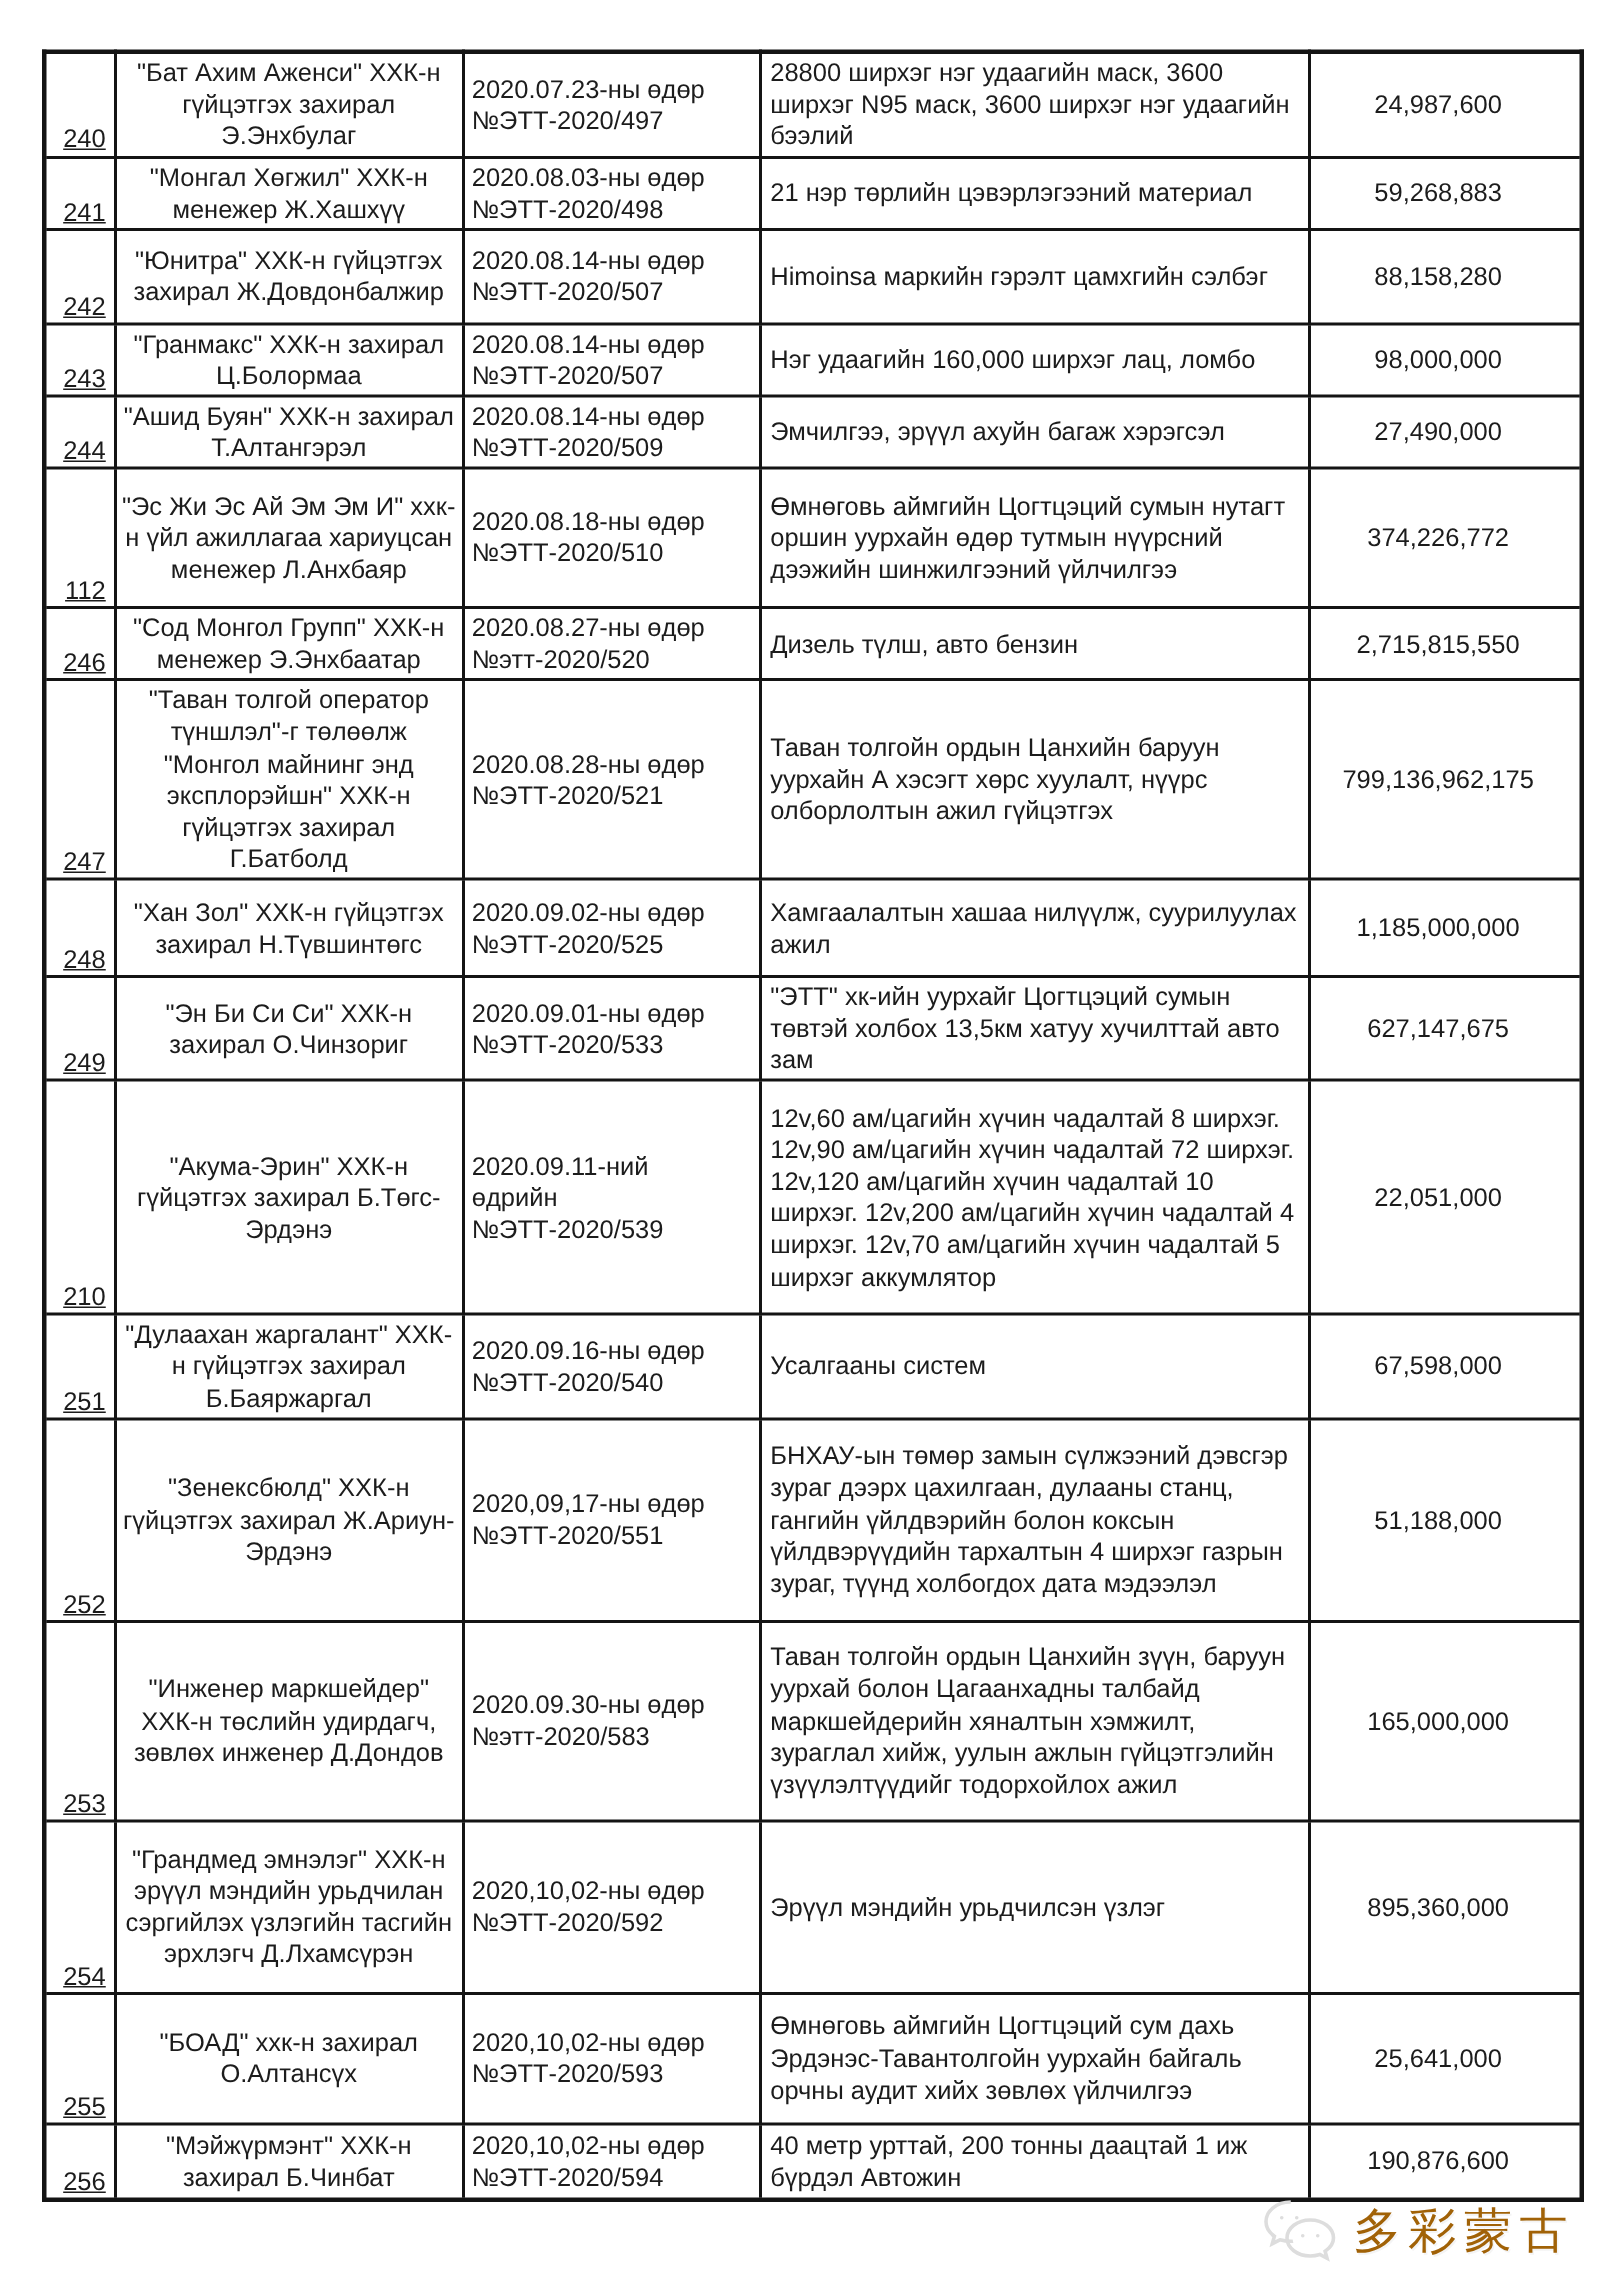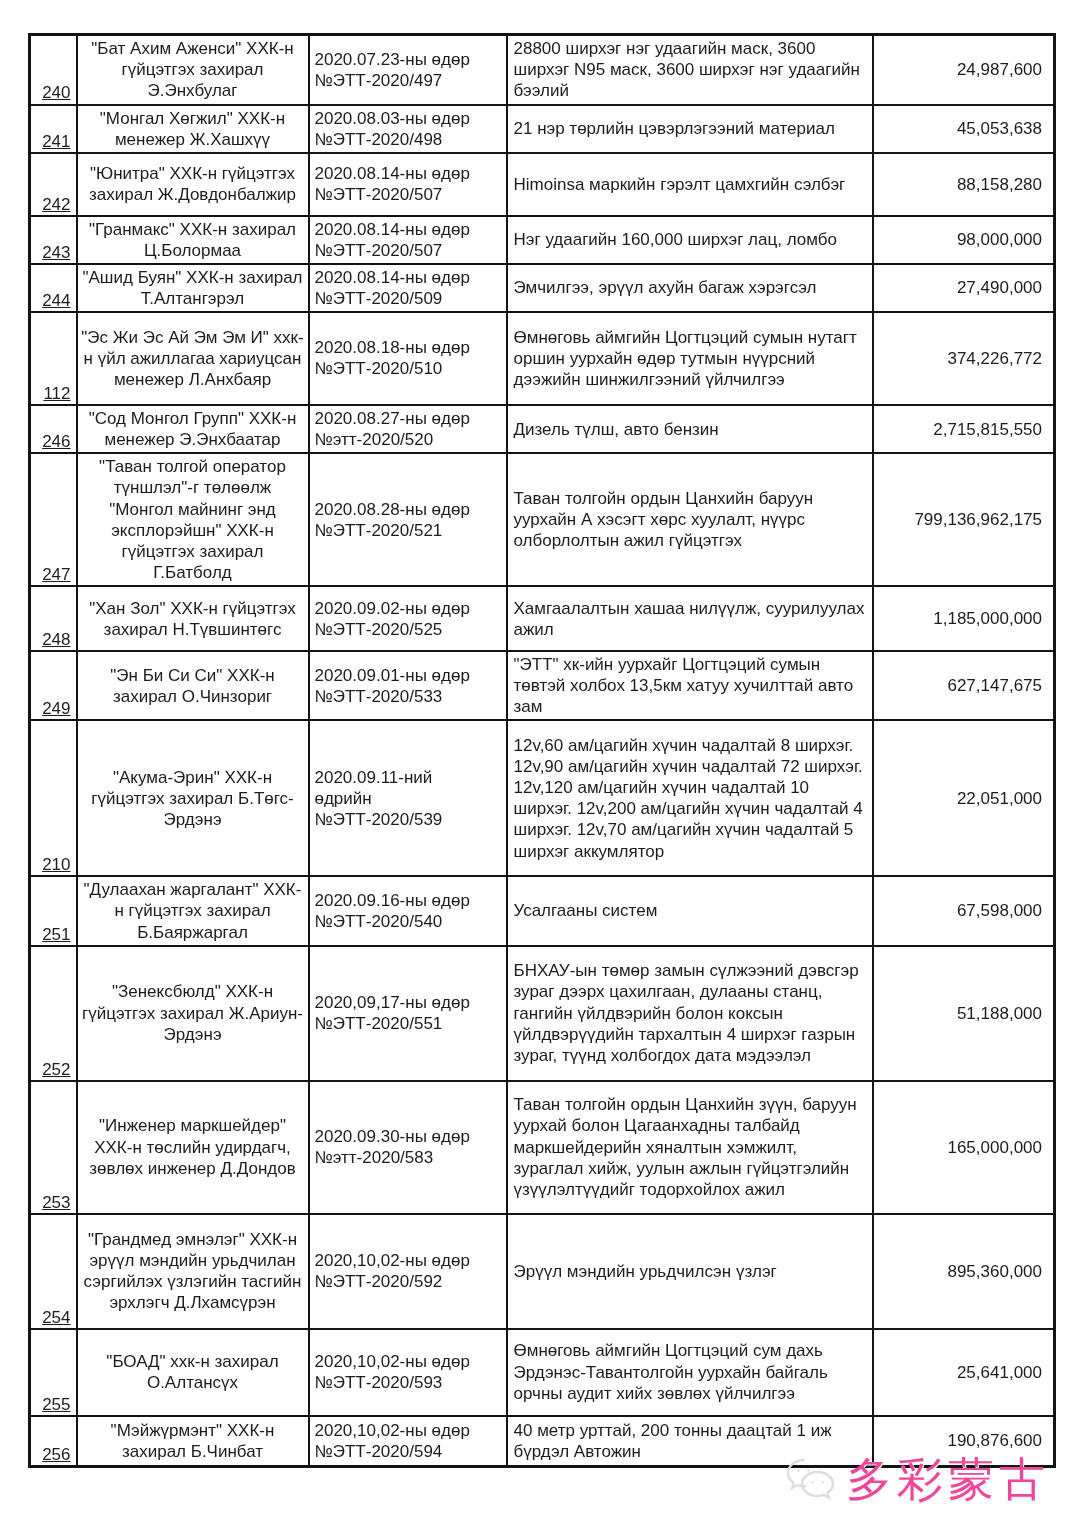--- a/index.html
+++ b/index.html
@@ -51,37 +51,37 @@
     padding: 2px 18px 2px 5px;
     white-space: pre-line;
   }
   td.c-desc {
     vertical-align: middle;
     text-align: left;
     padding: 2px 4px 2px 6px;
   }
   td.c-amount {
     vertical-align: middle;
-    text-align: right;
+    text-align: center;
     padding: 2px 11px 2px 2px;
     margin-top: 40px;
   }
 
   .watermark {
     position: absolute;
     right: 30px; bottom: 16px;
     display: flex;
     align-items: center;
     gap: 10px;
     user-select: none;
   }
   .watermark-text {
-    font-size: 46px;
+    font-size: 32px;
     letter-spacing: 5px;
-    color: #ec4899;
+    color: #a16207;
     text-shadow: 1px 1px 0 #f4f4f4;
   }
   .watermark-icon svg { display: block; }
 </style>
 </head>
 <body>
 
 <div class="page">
 
   <table class="contracts">
@@ -100,21 +100,21 @@
 №ЭТТ-2020/497</td>
     <td class="c-desc">28800 ширхэг нэг удаагийн маск, 3600 ширхэг N95 маск, 3600 ширхэг нэг удаагийн бээлий</td>
     <td class="c-amount">24,987,600</td>
   </tr>
         <tr style="height: 47px;">
     <td class="c-no">241</td>
     <td class="c-name">"Монгал Хөгжил" ХХК-н менежер Ж.Хашхүү</td>
     <td class="c-date">2020.08.03-ны өдөр
 №ЭТТ-2020/498</td>
     <td class="c-desc">21 нэр төрлийн цэвэрлэгээний материал</td>
-    <td class="c-amount">45,053,638</td>
+    <td class="c-amount">59,268,883</td>
   </tr>
         <tr style="height: 63px;">
     <td class="c-no">242</td>
     <td class="c-name">"Юнитра" ХХК-н гүйцэтгэх захирал Ж.Довдонбалжир</td>
     <td class="c-date">2020.08.14-ны өдөр
 №ЭТТ-2020/507</td>
     <td class="c-desc">Himoinsa маркийн гэрэлт цамхгийн сэлбэг</td>
     <td class="c-amount">88,158,280</td>
   </tr>
         <tr style="height: 45px;">

